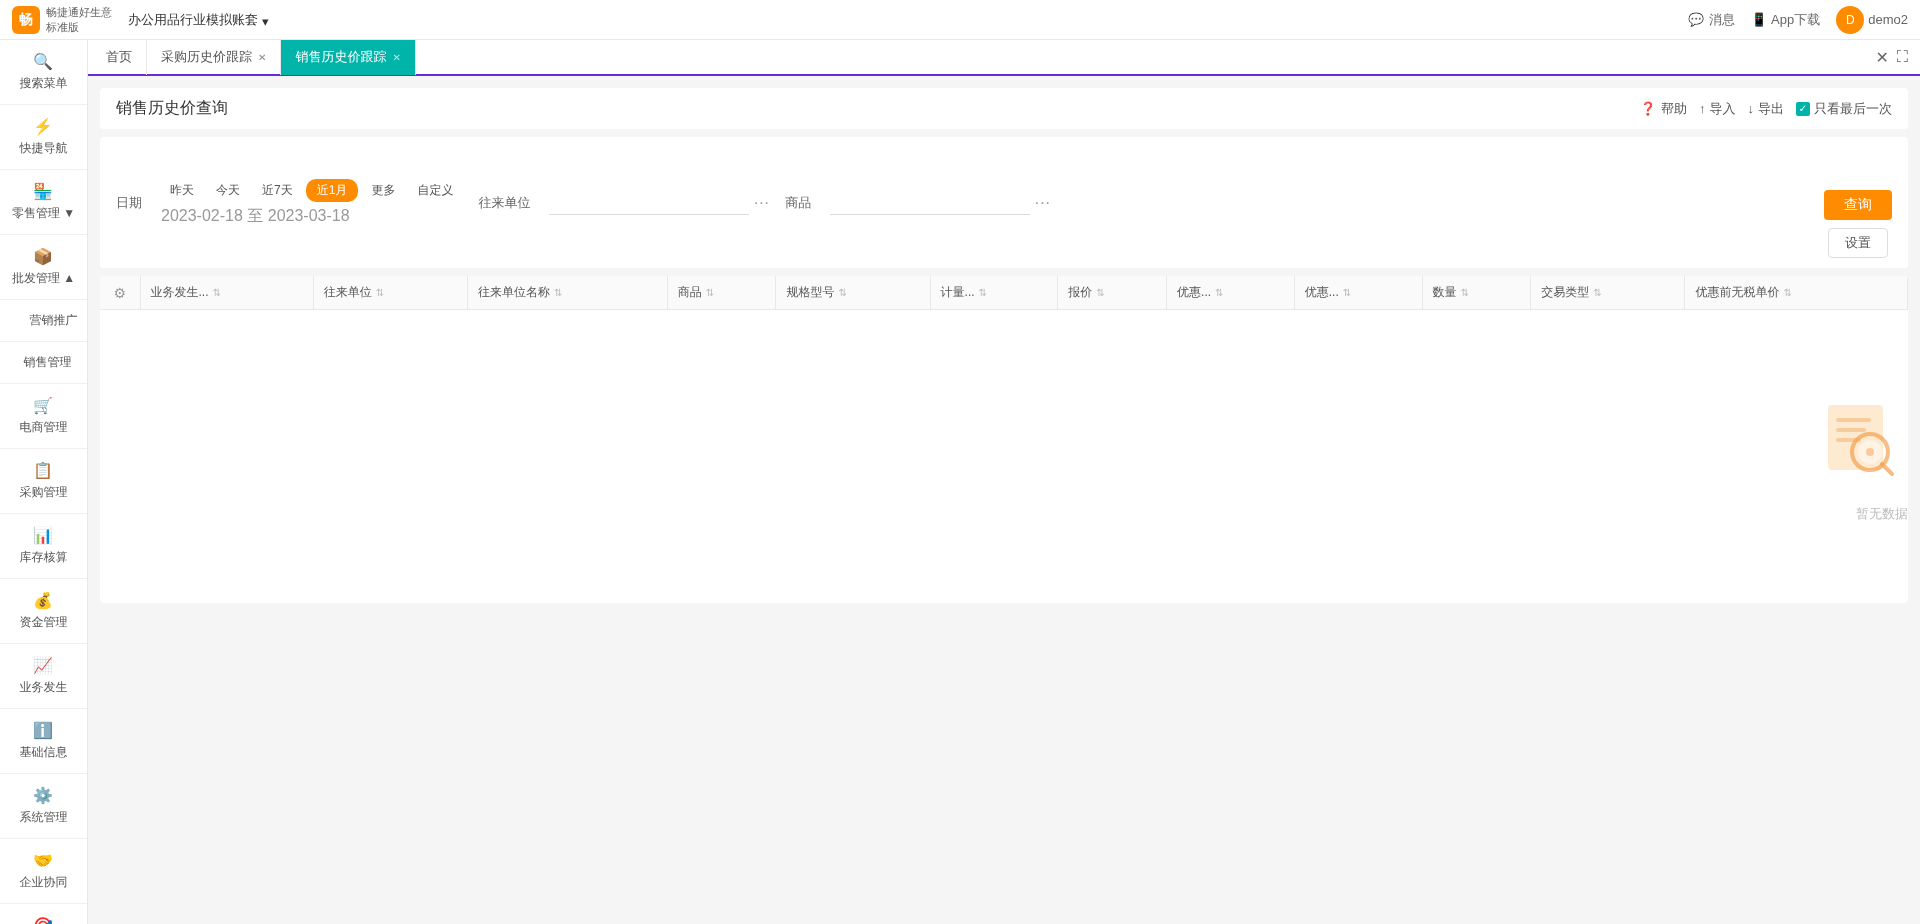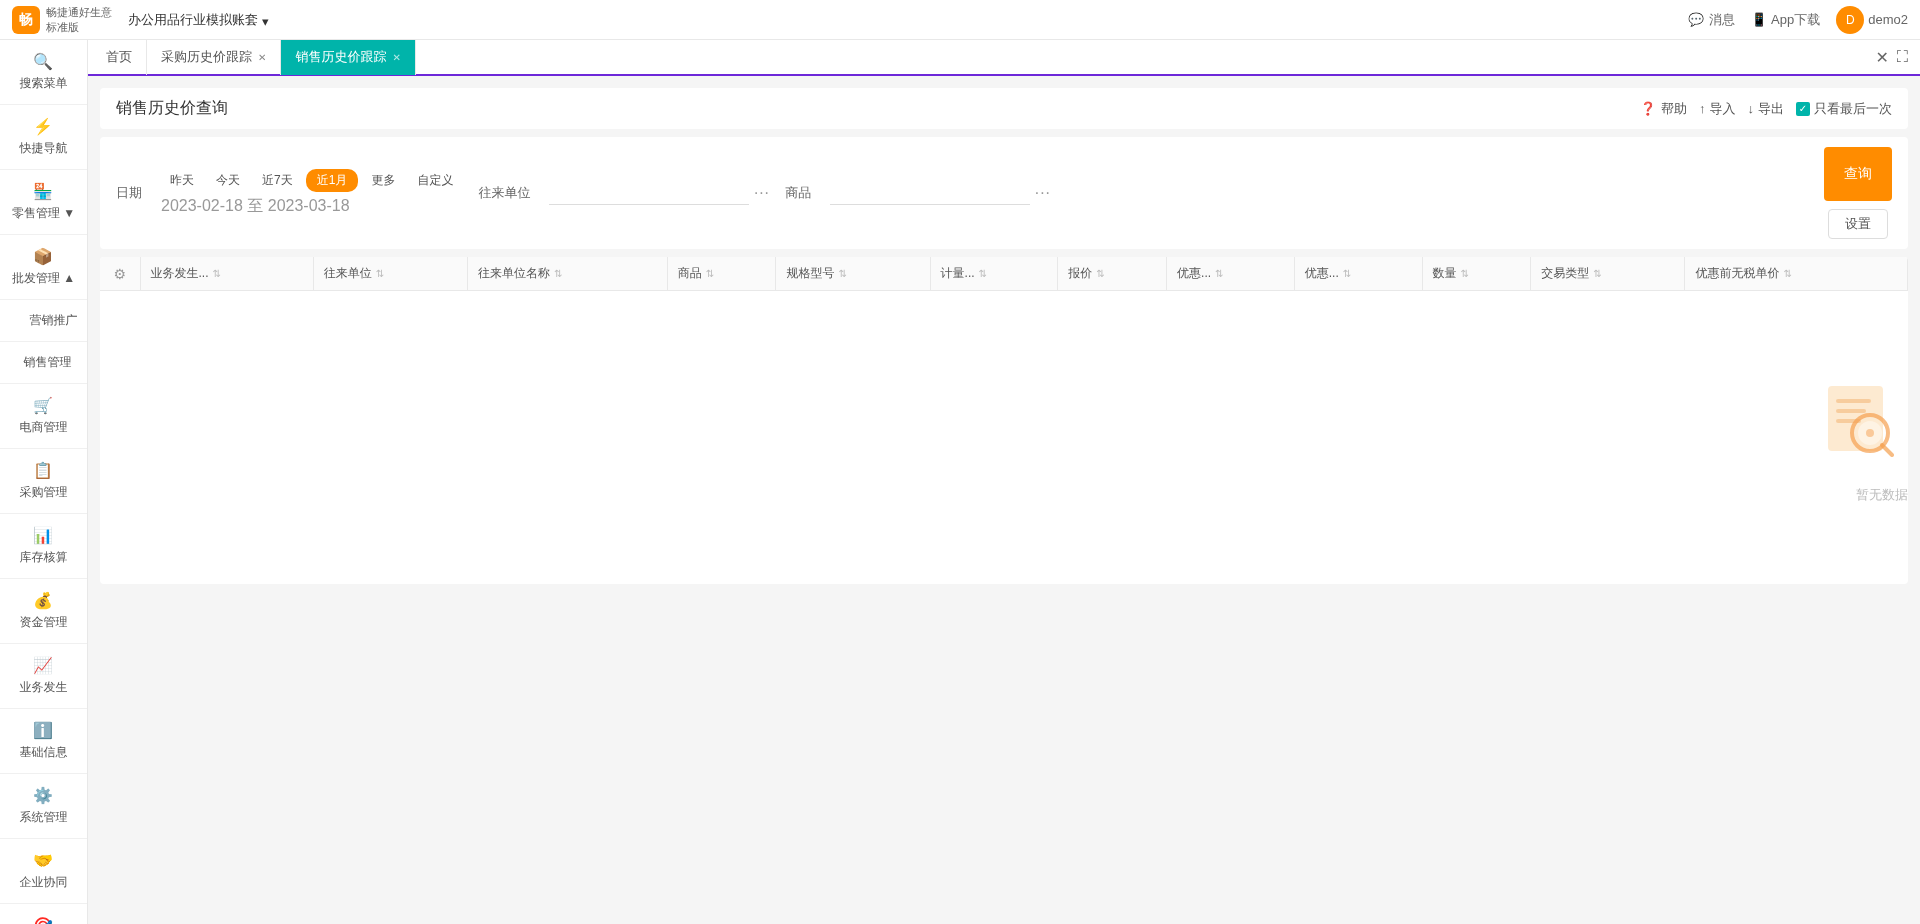--- a/index.html
+++ b/index.html
@@ -133,23 +133,24 @@
       font-size: 13px;
       width: 200px;
       color: #333;
     }
     .filter-dots { color: #999; font-size: 16px; cursor: pointer; }
     .query-btn {
       background: #ff8c00;
       color: #fff;
       border: none;
       border-radius: 4px;
-      padding: 18px 20px;
+      padding: 6px 20px;
       cursor: pointer;
       font-size: 14px;
+      margin-top: 43px;
     }
     .setting-btn {
       background: #fff;
       color: #555;
       border: 1px solid #ddd;
       border-radius: 4px;
       padding: 5px 16px;
       cursor: pointer;
       font-size: 13px;
       margin-top: 4px;

